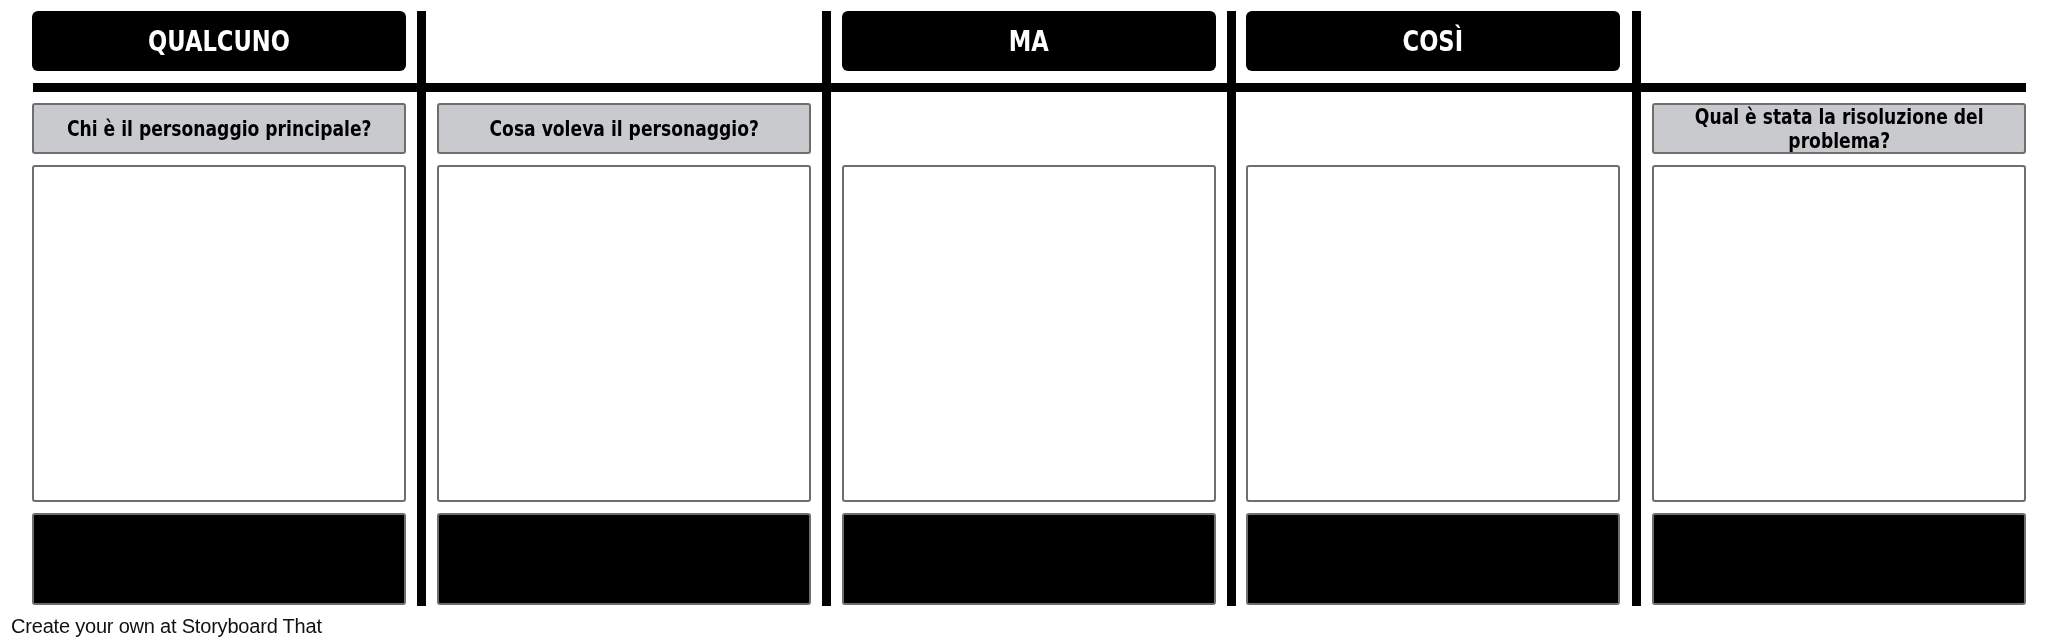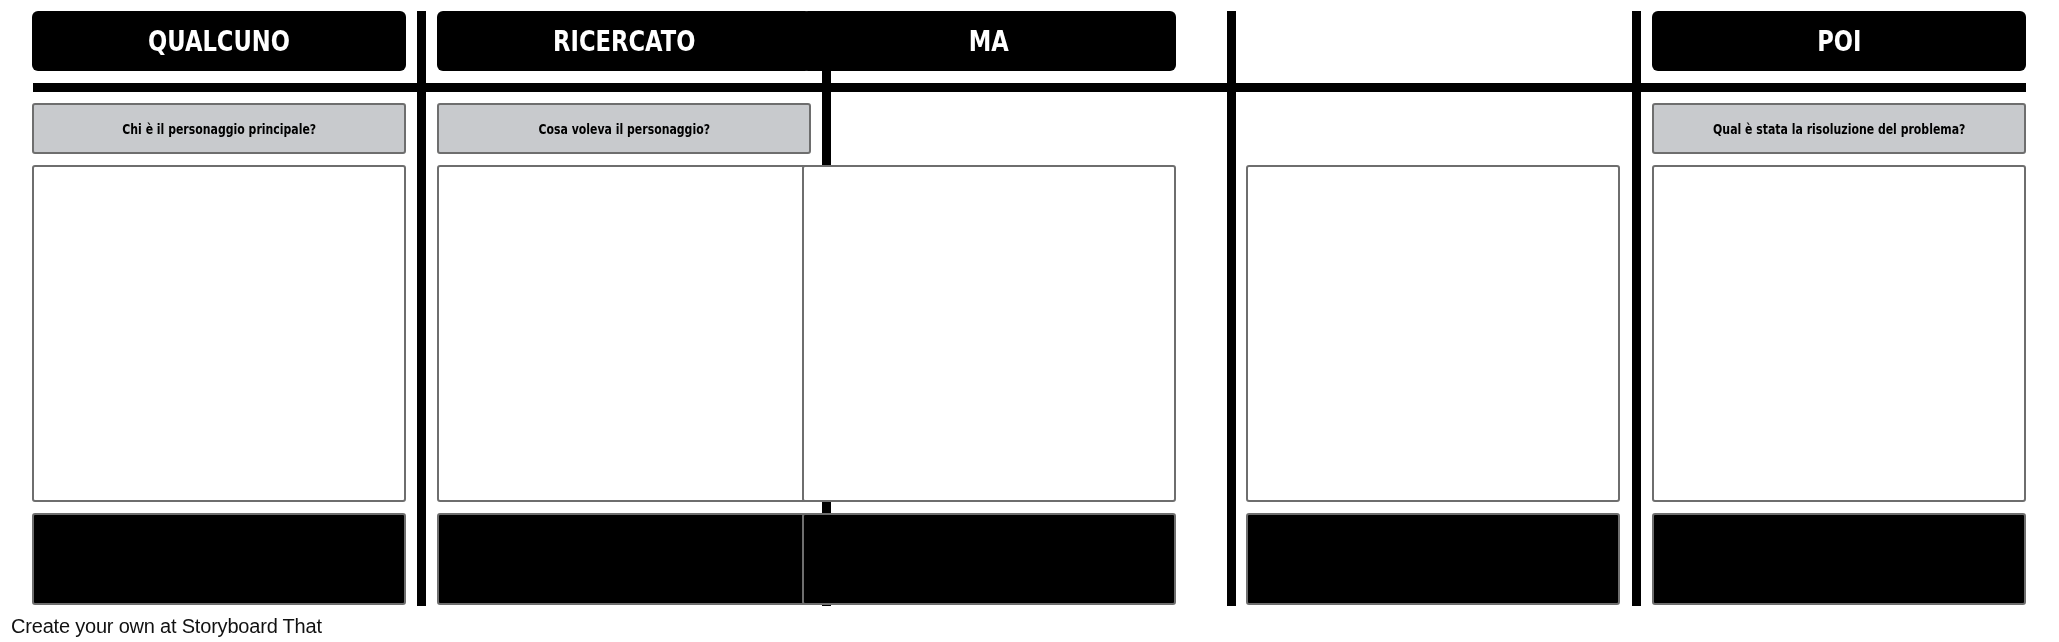--- a/index.html
+++ b/index.html
@@ -66,21 +66,21 @@
       background: #c8cacd;
       border: 2px solid #6e6e6e;
       border-radius: 3px;
       display: flex;
       align-items: center;
       justify-content: center;
       text-align: center;
       color: #000;
       font-family: "DejaVu Sans", sans-serif;
       font-weight: bold;
-      font-size: 14px;
+      font-size: 22px;
       line-height: 24px;
     }
     .question span {
       display: inline-block;
       transform: scaleX(0.78);
       width: 125%;
       margin: 0 -12.5%;
     }
     .answer {
       position: absolute;
@@ -129,47 +129,44 @@
       <span>QUALCUNO</span>
     </div>
     <div class="question">
       <span>Chi è il personaggio principale?</span>
     </div>
     <div class="answer"></div>
     <div class="footer-box"></div>
   </div>
 
   <div class="col" style="left:437px">
-    <div class="header">
-      <span>RICERCATO</span>
-    </div>
     <div class="question">
       <span>Cosa voleva il personaggio?</span>
     </div>
     <div class="answer"></div>
     <div class="footer-box"></div>
   </div>
 
-  <div class="col" style="left:802px">
+  <div class="col" style="left:842px">
     <div class="header">
       <span>MA</span>
     </div>
     <div class="answer"></div>
     <div class="footer-box"></div>
   </div>
 
   <div class="col" style="left:1246px">
+    <div class="header">
+      <span>COSÌ</span>
+    </div>
     <div class="answer"></div>
     <div class="footer-box"></div>
   </div>
 
   <div class="col" style="left:1652px">
-    <div class="header">
-      <span>POI</span>
-    </div>
     <div class="question">
       <span>Qual è stata la risoluzione del problema?</span>
     </div>
     <div class="answer"></div>
     <div class="footer-box"></div>
   </div>
 
 </div>
 
 <div class="credit">Create your own at Storyboard That</div>

